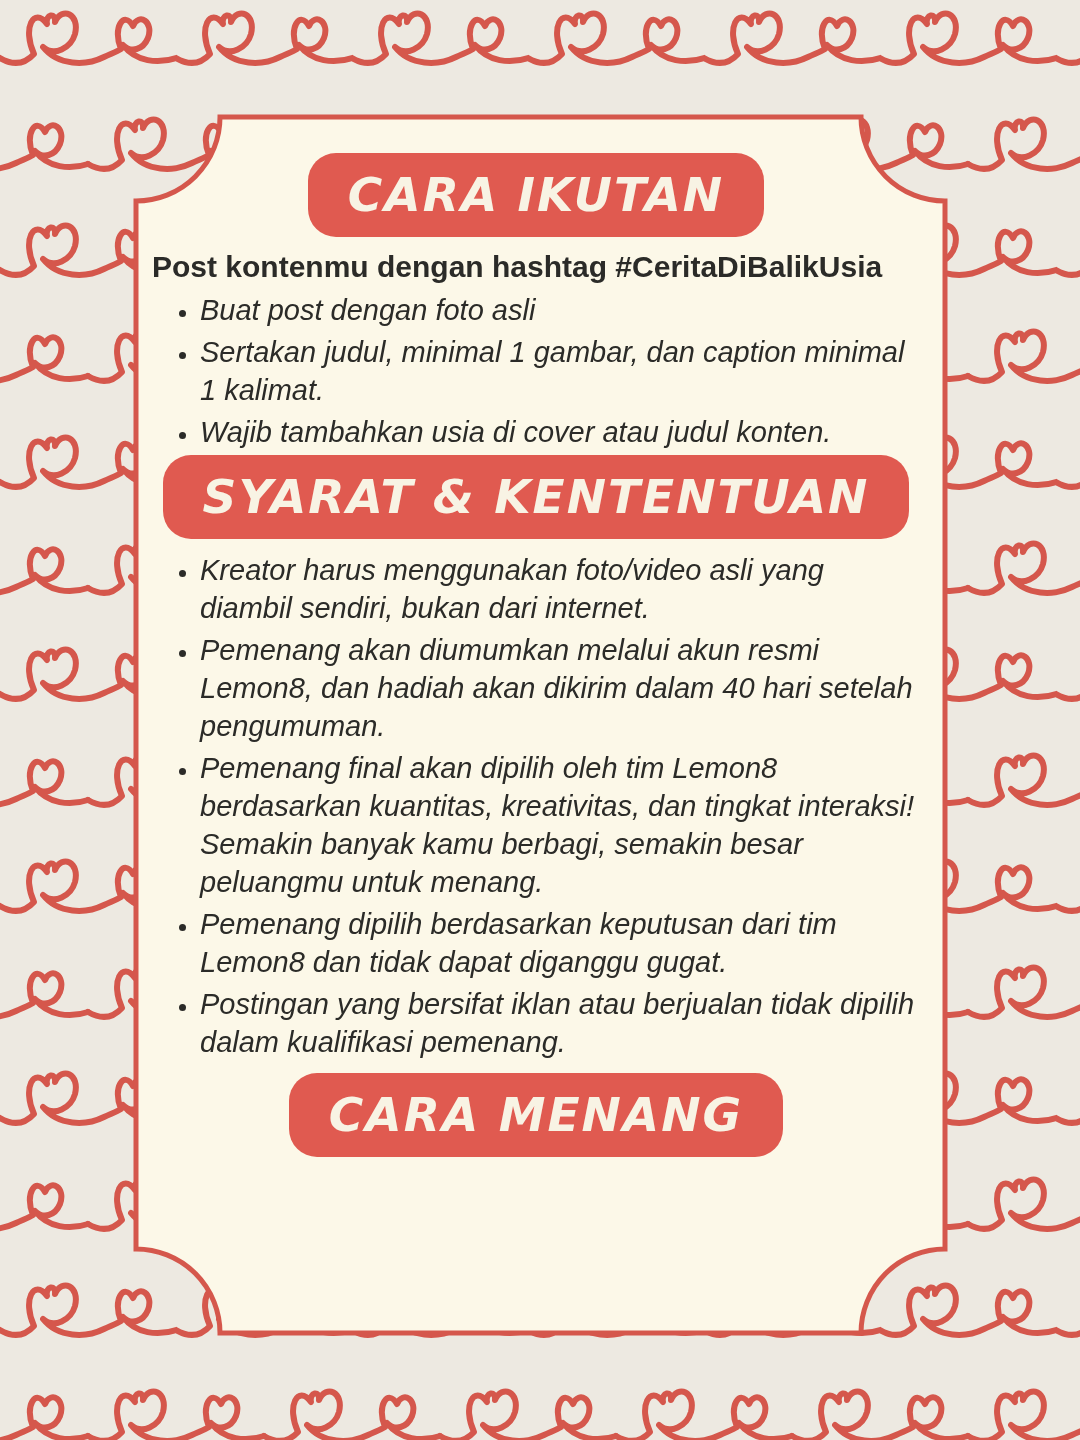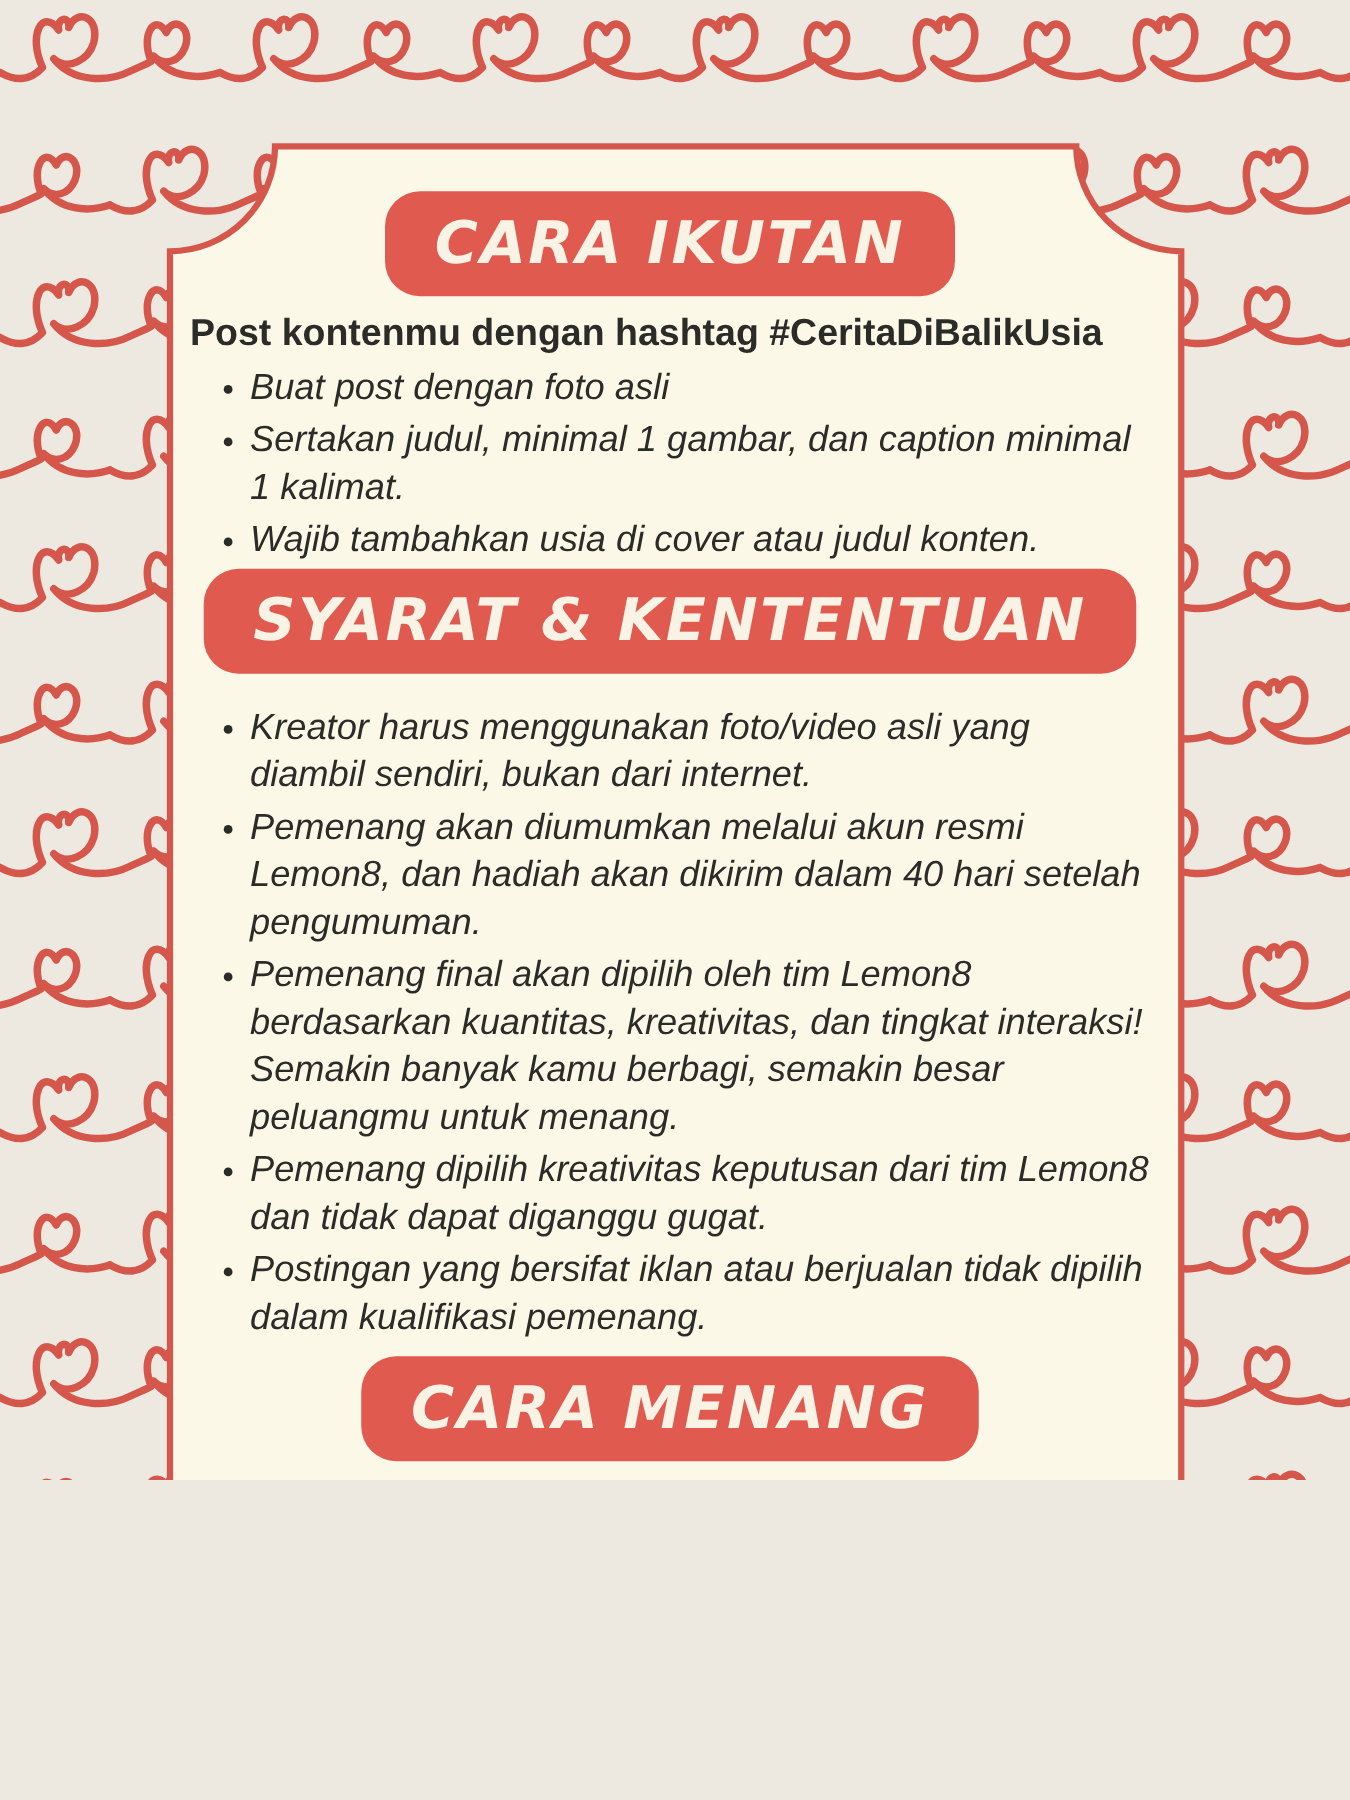--- a/index.html
+++ b/index.html
@@ -1,38 +1,38 @@
 <!DOCTYPE html>
 <html><head>
 <meta charset="utf-8">
 <style>
   html,body{margin:0;padding:0;background:#EDE9E1;}
   .stage{
-    position:relative;width:1080px;height:1184px;overflow:hidden;
+    position:relative;width:1080px;height:1440px;overflow:hidden;
     background:#14b8a6;
     font-family:"Liberation Sans",sans-serif;
   }
   .bg-svg,.frame-svg{position:absolute;left:0;top:0;display:block;}
   .content{
     position:absolute;left:136px;top:117px;width:809px;box-sizing:border-box;
     padding:36px 25px 0 16px;color:#2B2B28;
   }
   .badge-row{text-align:center;}
   .badge{
     display:inline-block;background:#E05A50;color:#F8F3E4;border-radius:28px;
     padding:10px 40px;
     font-family:"DejaVu Sans",sans-serif;font-style:italic;font-weight:bold;
     font-size:47px;line-height:64px;letter-spacing:2px;white-space:nowrap;
   }
   .intro{font-weight:bold;font-size:30px;line-height:40px;margin:10px 0 4px 0;}
   ul.bullets{margin:0;padding:0 0 0 48px;}
   ul.bullets li{font-size:29px;line-height:38px;margin-bottom:4px;font-style:italic;}
   ul.bullets li::marker{color:#2B2B28;font-size:24px;}
   .sec-syarat .badge-row{}
-  .sec-syarat ul.bullets{margin-top:24px;}
+  .sec-syarat ul.bullets{margin-top:12px;}
   .sec-tips .badge-row{margin-top:12px;}
   .sec-tips ul.bullets{margin-top:12px;}
 </style>
 </head>
 <body>
 
 <div class="stage">
 
   <svg class="bg-svg" width="1080" height="1440" viewBox="0 0 1080 1440" aria-hidden="true">
     <defs>
@@ -85,21 +85,21 @@
     </section>
 
     <section class="sec sec-syarat">
       <div class="badge-row">
         <span class="badge">SYARAT &amp; KENTENTUAN</span>
       </div>
       <ul class="bullets">
         <li>Kreator harus menggunakan foto/video asli yang diambil sendiri, bukan dari internet.</li>
         <li>Pemenang akan diumumkan melalui akun resmi Lemon8, dan hadiah akan dikirim dalam 40 hari setelah pengumuman.</li>
         <li>Pemenang final akan dipilih oleh tim Lemon8 berdasarkan kuantitas, kreativitas, dan tingkat interaksi! Semakin banyak kamu berbagi, semakin besar peluangmu untuk menang.</li>
-        <li>Pemenang dipilih kreativitas keputusan dari tim Lemon8 dan tidak dapat diganggu gugat.</li>
+        <li>Pemenang dipilih berdasarkan keputusan dari tim Lemon8 dan tidak dapat diganggu gugat.</li>
         <li>Postingan yang bersifat iklan atau berjualan tidak dipilih dalam kualifikasi pemenang.</li>
       </ul>
     </section>
 
     <section class="sec sec-tips">
       <div class="badge-row">
         <span class="badge">CARA MENANG</span>
       </div>
     </section>
 

